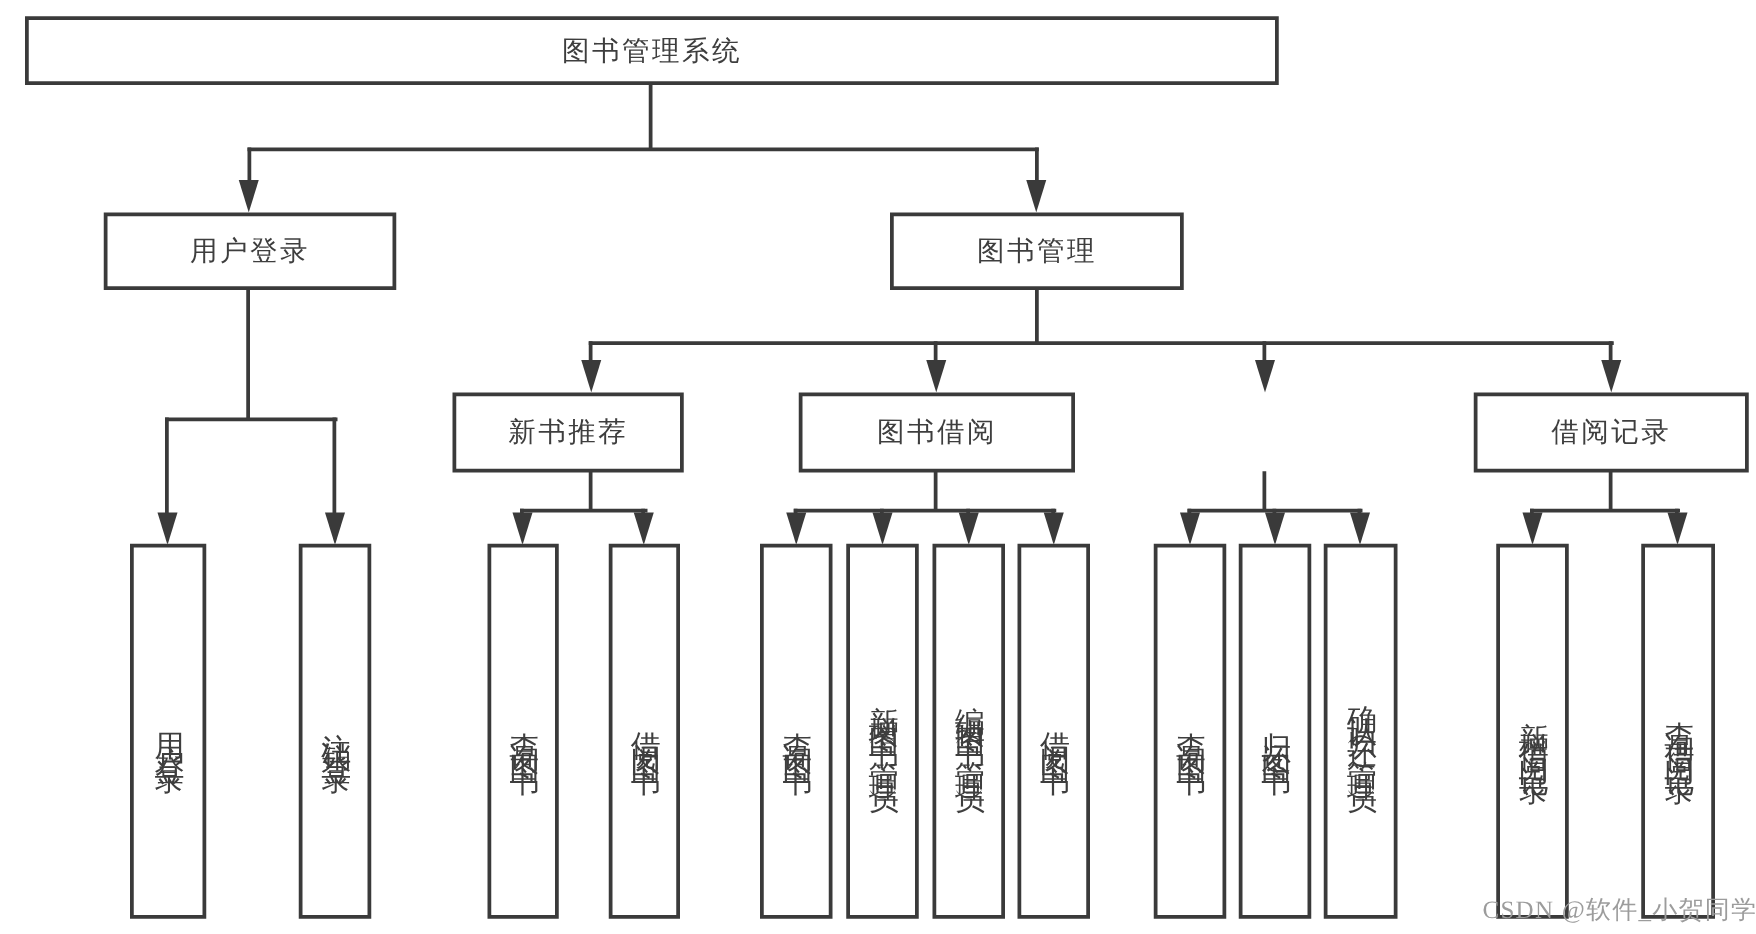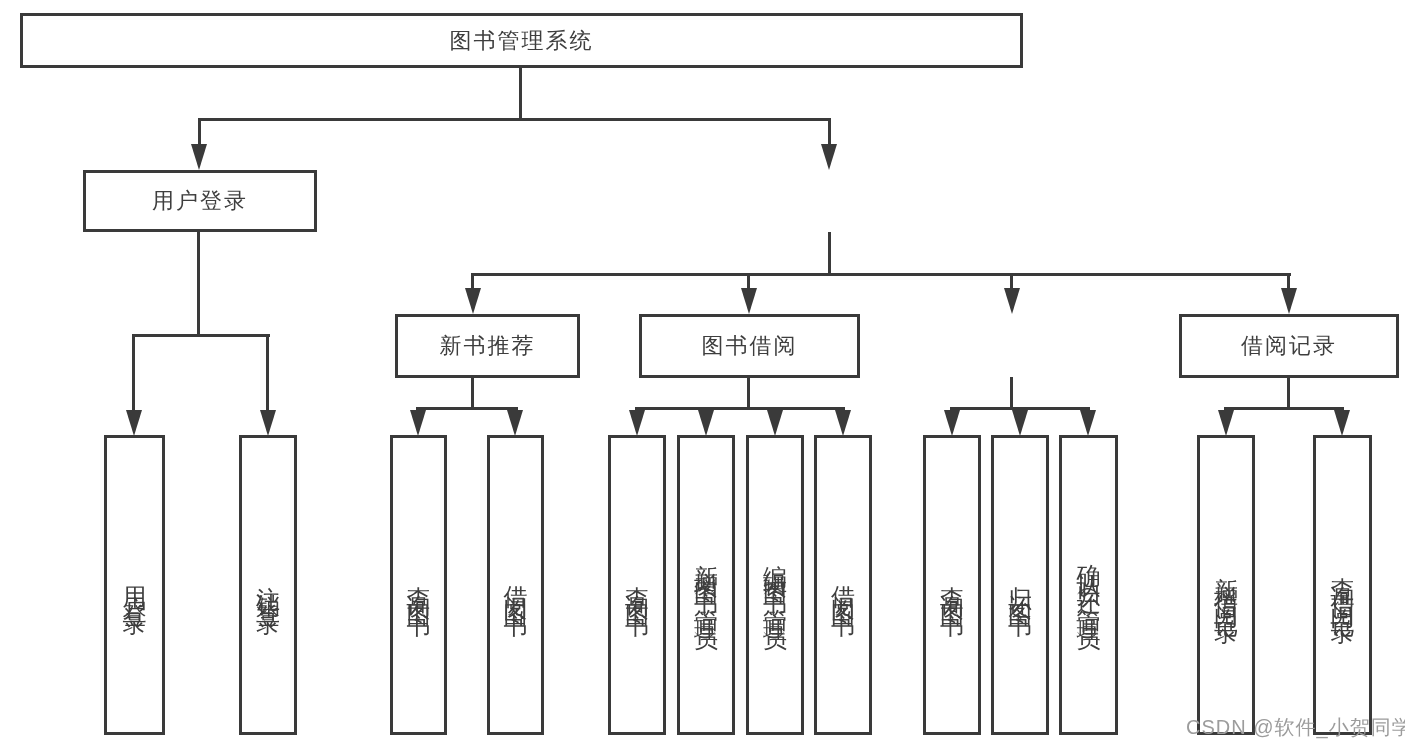--- a/index.html
+++ b/index.html
@@ -1,18 +1,18 @@
 <!DOCTYPE html>
 <html><head>
 <meta charset="utf-8">
 <style>
   html,body { margin:0; padding:0; background:#ffffff; }
   .canvas {
     position:relative; width:1405px; height:747px; background:#ffffff;
-    font-family:Liberation Sans, sans-serif; overflow:hidden;
+    font-family:Liberation Serif, serif; overflow:hidden;
   }
   .box {
     position:absolute; box-sizing:border-box;
     border:3px solid #3a3a3a; background:#ffffff;
     display:flex; align-items:center; justify-content:center;
     font-size:22px; color:#3e3e3e; letter-spacing:2px;
     white-space:nowrap;
   }
   .vbox {
     position:absolute; box-sizing:border-box;
@@ -47,33 +47,36 @@
   <div class="vline" style="left:519px; top:66px; height:54px;"></div>
   <div class="hline" style="left:198px; top:118px; width:633px;"></div>
   <div class="vline" style="left:198px; top:118px; height:30px;"></div>
   <div class="arr" style="left:191px; top:144px;"></div>
   <div class="vline" style="left:828px; top:118px; height:30px;"></div>
   <div class="arr" style="left:821px; top:144px;"></div>
 
   <div class="box" style="left:83px; top:170px; width:234px; height:62px;">
     <span>用户登录</span>
   </div>
+  <div class="box" style="left:712px; top:170px; width:235px; height:62px;">
+    <span>图书管理</span>
+  </div>
 
   <div class="vline" style="left:828px; top:232px; height:43px;"></div>
   <div class="hline" style="left:471px; top:273px; width:820px;"></div>
   <div class="vline" style="left:471px; top:273px; height:20px;"></div>
   <div class="arr" style="left:465px; top:288px;"></div>
   <div class="vline" style="left:747px; top:273px; height:20px;"></div>
   <div class="arr" style="left:741px; top:288px;"></div>
   <div class="vline" style="left:1010px; top:273px; height:20px;"></div>
   <div class="arr" style="left:1004px; top:288px;"></div>
   <div class="vline" style="left:1287px; top:273px; height:20px;"></div>
   <div class="arr" style="left:1281px; top:288px;"></div>
 
-  <div class="box" style="left:362px; top:314px; width:185px; height:64px;margin-left:33px;">
+  <div class="box" style="left:362px; top:314px; width:185px; height:64px;">
     <span>新书推荐</span>
   </div>
   <div class="box" style="left:639px; top:314px; width:221px; height:64px;">
     <span>图书借阅</span>
   </div>
   <div class="box" style="left:1179px; top:314px; width:220px; height:64px;">
     <span>借阅记录</span>
   </div>
 
   <div class="vline" style="left:197px; top:232px; height:104px;"></div>

